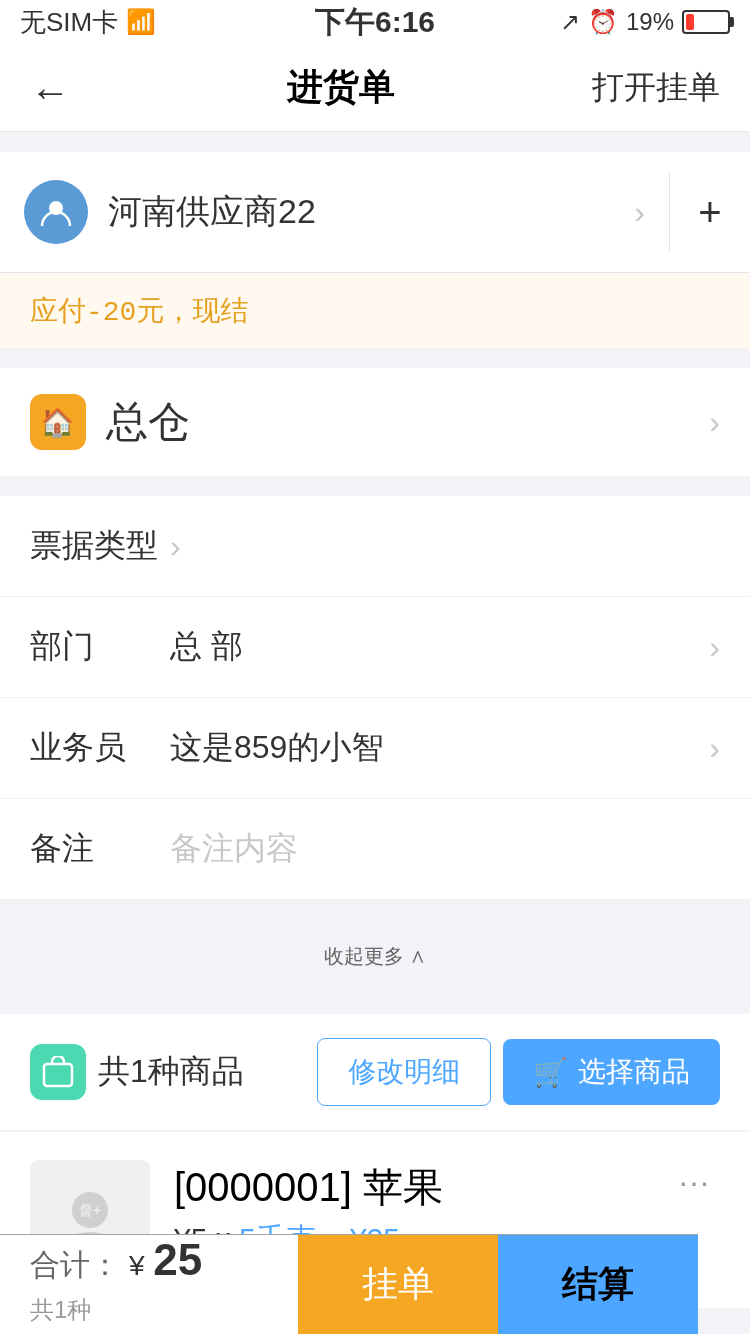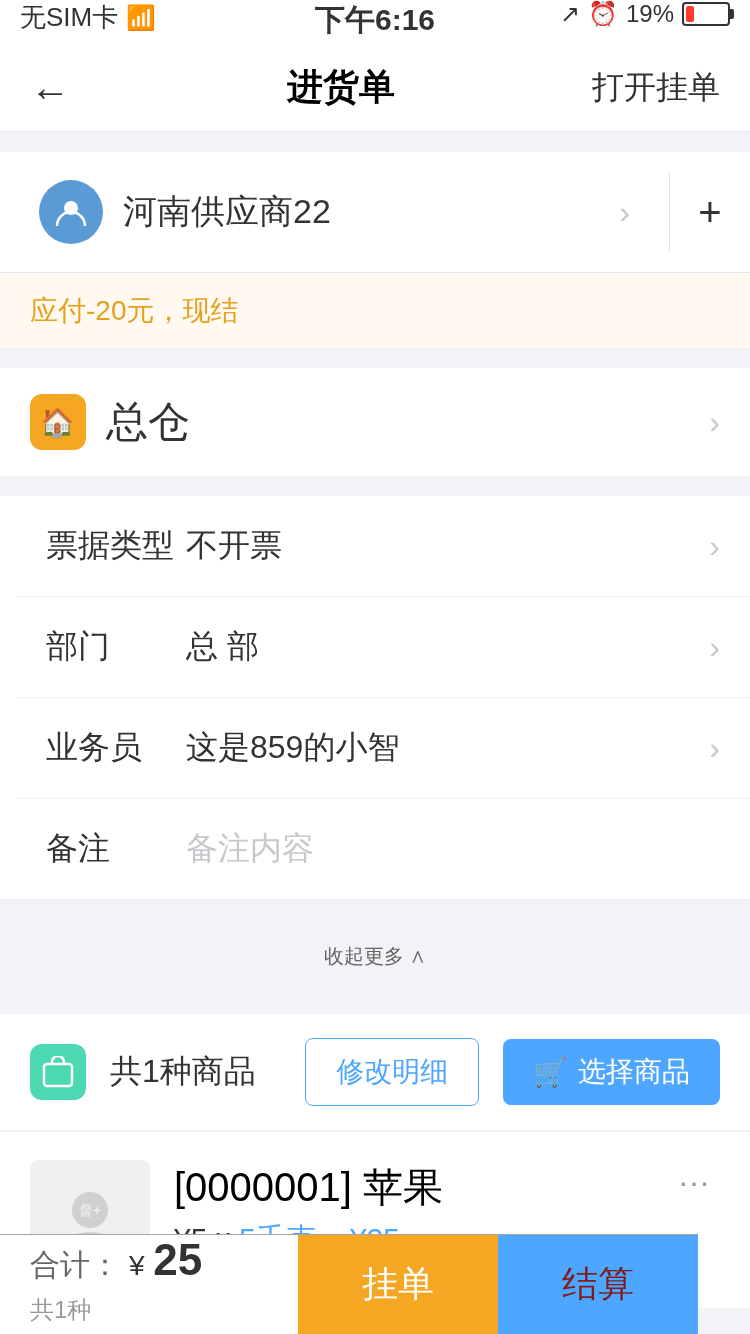--- a/index.html
+++ b/index.html
@@ -12,21 +12,21 @@
       font-size: 32px;
       color: #333;
       position: relative;
     }
 
     
     .status-bar {
       background: #fff;
       height: 44px;
       display: flex;
-      align-items: flex-start;
+      align-items: center;
       justify-content: space-between;
       padding: 0 20px;
       font-size: 28px;
       font-weight: 500;
     }
     .status-left {
       display: flex;
       align-items: center;
       gap: 8px;
       font-size: 26px;
@@ -110,21 +110,21 @@
       background: #fff;
       margin-bottom: 0;
       display: flex;
       align-items: stretch;
       border-bottom: 1px solid #e5e5ea;
     }
     .supplier-main {
       flex: 1;
       display: flex;
       align-items: center;
-      padding: 28px 39px;
+      padding: 28px 24px;
       gap: 20px;
     }
     .supplier-avatar {
       width: 64px;
       height: 64px;
       border-radius: 50%;
       background: #5b9bd5;
       display: flex;
       align-items: center;
       justify-content: center;
@@ -158,20 +158,21 @@
 
     
     .alert-banner {
       background: #fff9f0;
       padding: 18px 30px;
       margin-bottom: 20px;
     }
     .alert-text {
       font-size: 28px;
       color: #e6a020;
+      font-family: Liberation Mono, monospace;
     }
 
     
     .row-item {
       background: #fff;
       display: flex;
       align-items: center;
       padding: 26px 30px;
       gap: 20px;
       border-bottom: 1px solid #f0f0f0;
@@ -194,21 +195,20 @@
     .row-label {
       font-size: 42px;
       color: #333;
       flex: 1;
     }
 
     
     .form-section {
       background: #fff;
       margin-bottom: 20px;
-      padding-left: 16px;
     }
     .form-row {
       display: flex;
       align-items: center;
       padding: 28px 30px;
       border-bottom: 1px solid #f0f0f0;
       min-height: 88px;
     }
     .form-row:last-child {
       border-bottom: none;
@@ -239,21 +239,21 @@
       color: #666;
       cursor: pointer;
     }
 
     
     .product-header {
       background: #fff;
       display: flex;
       align-items: center;
       padding: 24px 30px;
-      gap: 24px;
+      gap: 12px;
       margin-bottom: 2px;
     }
     .product-icon {
       width: 56px;
       height: 56px;
       border-radius: 12px;
       background: #4cd8b0;
       display: flex;
       align-items: center;
       justify-content: center;
@@ -374,27 +374,27 @@
       color: #fff;
       border: none;
       font-size: 36px;
       width: 200px;
       height: 100%;
       cursor: pointer;
       font-weight: 500;
     }
     .btn-checkout {
       background: #4da6ff;
-      color: #7f1d1d;
+      color: #000000;
       border: none;
       font-size: 36px;
       width: 200px;
       height: 100%;
       cursor: pointer;
-      font-weight: 400;
+      font-weight: 700;
     }
 
     .wifi-icon { font-size: 24px; }
   </style>
 </head>
 <body>
 
 <div class="status-bar">
   <div class="status-left">
     <span>无SIM卡</span>
@@ -443,21 +443,20 @@
     <div class="warehouse-icon">🏠</div>
     <span class="row-label">总仓</span>
     <span class="chevron">›</span>
   </div>
 </div>
 
 <div class="form-section">
 
   <div class="form-row">
     <span class="form-label">票据类型</span>
-    <span class="form-val">不开票</span>
     <span class="chevron">›</span>
   </div>
 
   <div class="form-row">
     <span class="form-label">部门</span>
     <span class="form-val">总 部</span>
     <span class="chevron">›</span>
   </div>
 
   <div class="form-row">

